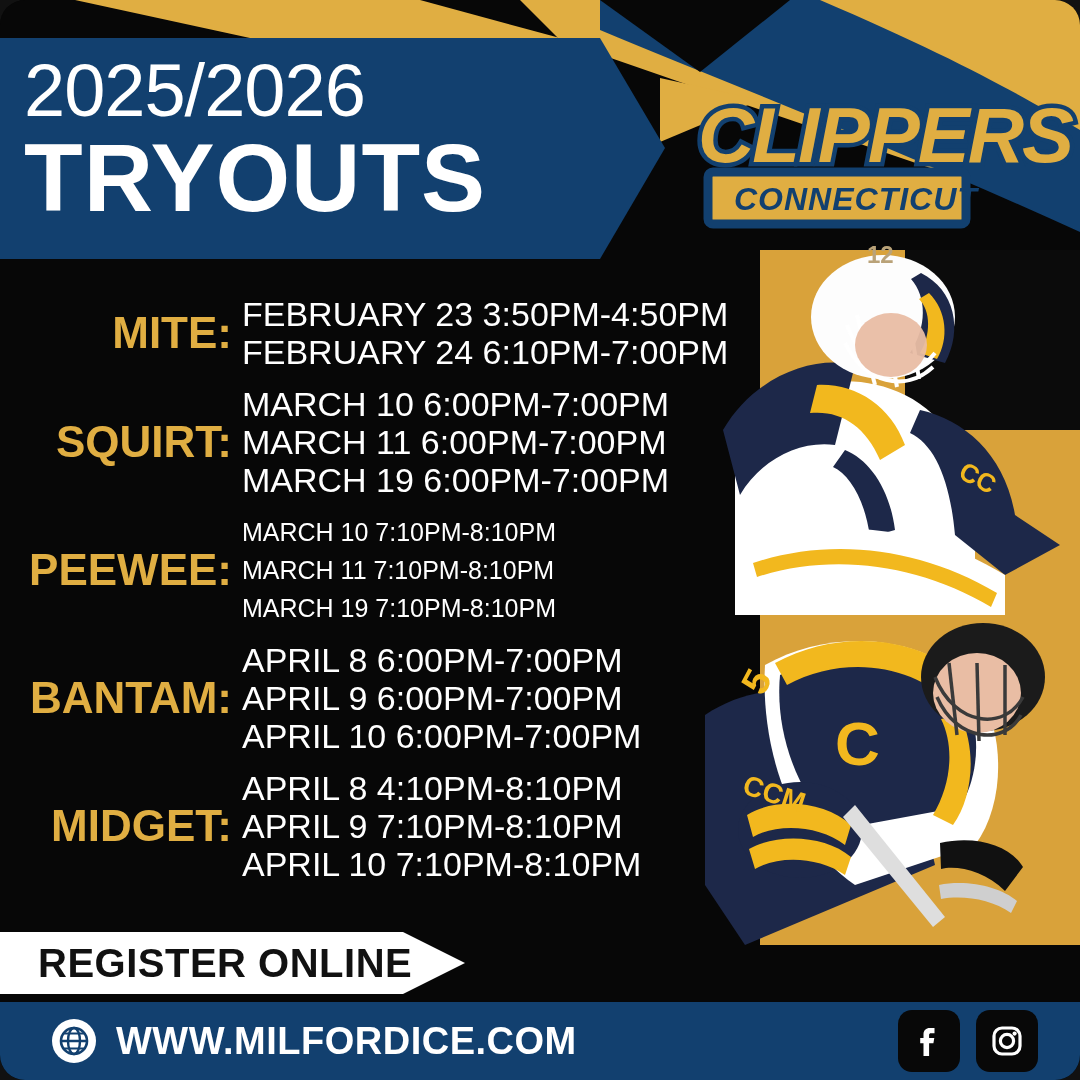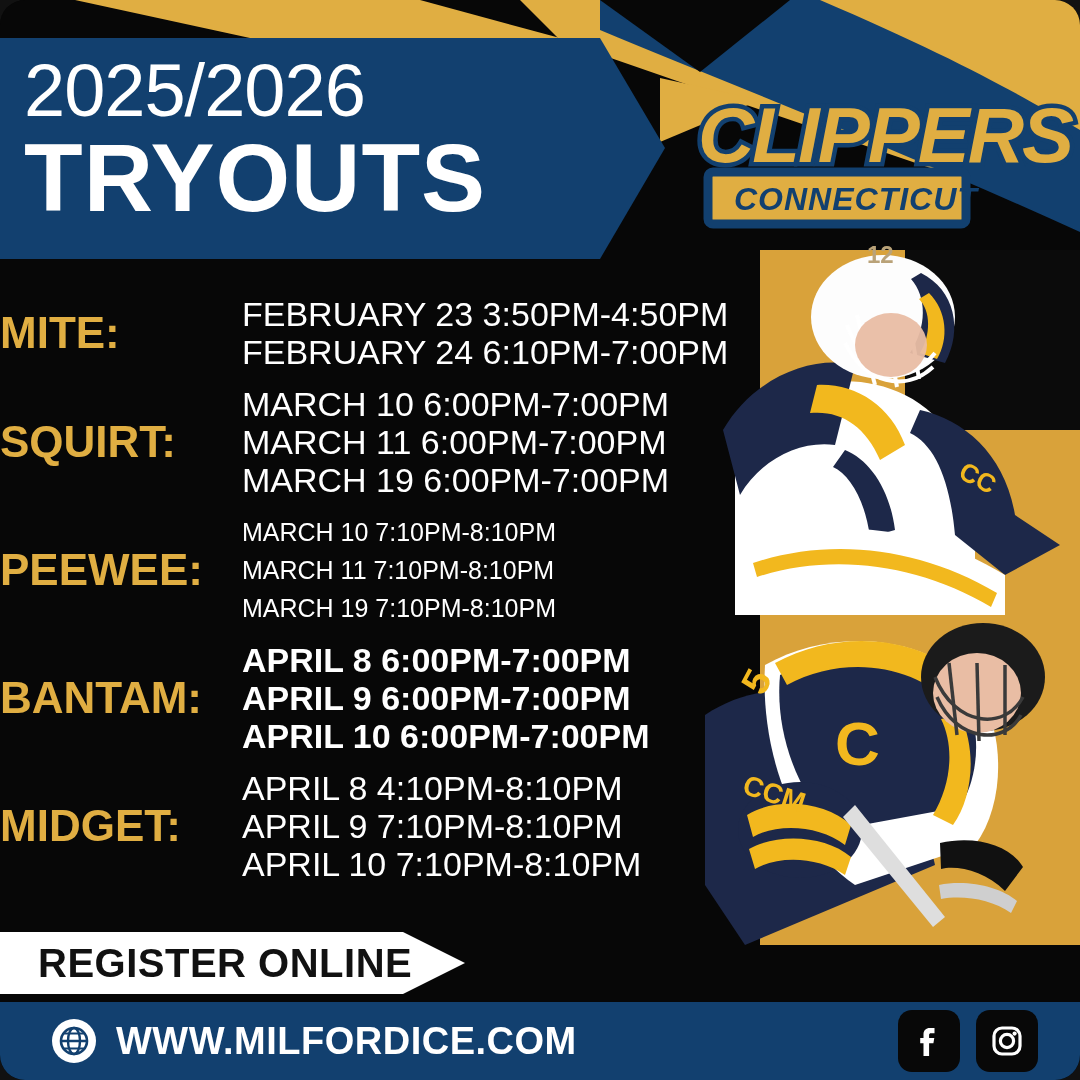--- a/index.html
+++ b/index.html
@@ -61,41 +61,41 @@
     left:0; top:295px;
     width:710px;
   }
   .sched-row {
     display:flex;
     align-items:center;
     margin-bottom:14px;
   }
   .sched-label {
     width:232px;
-    text-align:left;
+    text-align:right;
     color:var(--gold);
     font-size:44px;
     font-weight:bold;
     letter-spacing:0px;
     flex:0 0 232px;
     line-height:48px;
   }
   .sched-times {
     margin-left:10px;
     color:#ffffff;
     font-size:34px;
     font-weight:400;
     line-height:36px;
     white-space:nowrap;
   }
   .sched-times div { padding:1px 0; }
   .row-mite   .sched-times { font-size:34px; }
   .row-squirt .sched-times { font-size:34px; }
   .row-peewee .sched-times { font-size:25px; }
-  .row-bantam .sched-times { font-size:34px;font-weight:bold; }
+  .row-bantam .sched-times { font-size:34px; }
   .row-midget .sched-times { font-size:34px; }
 
   
   .register-banner {
     position:absolute;
     left:0; top:932px;
     width:465px; height:62px;
     background:#ffffff;
     clip-path:polygon(0 0, 403px 0, 465px 31px, 403px 62px, 0 62px);
     display:flex; align-items:center;

